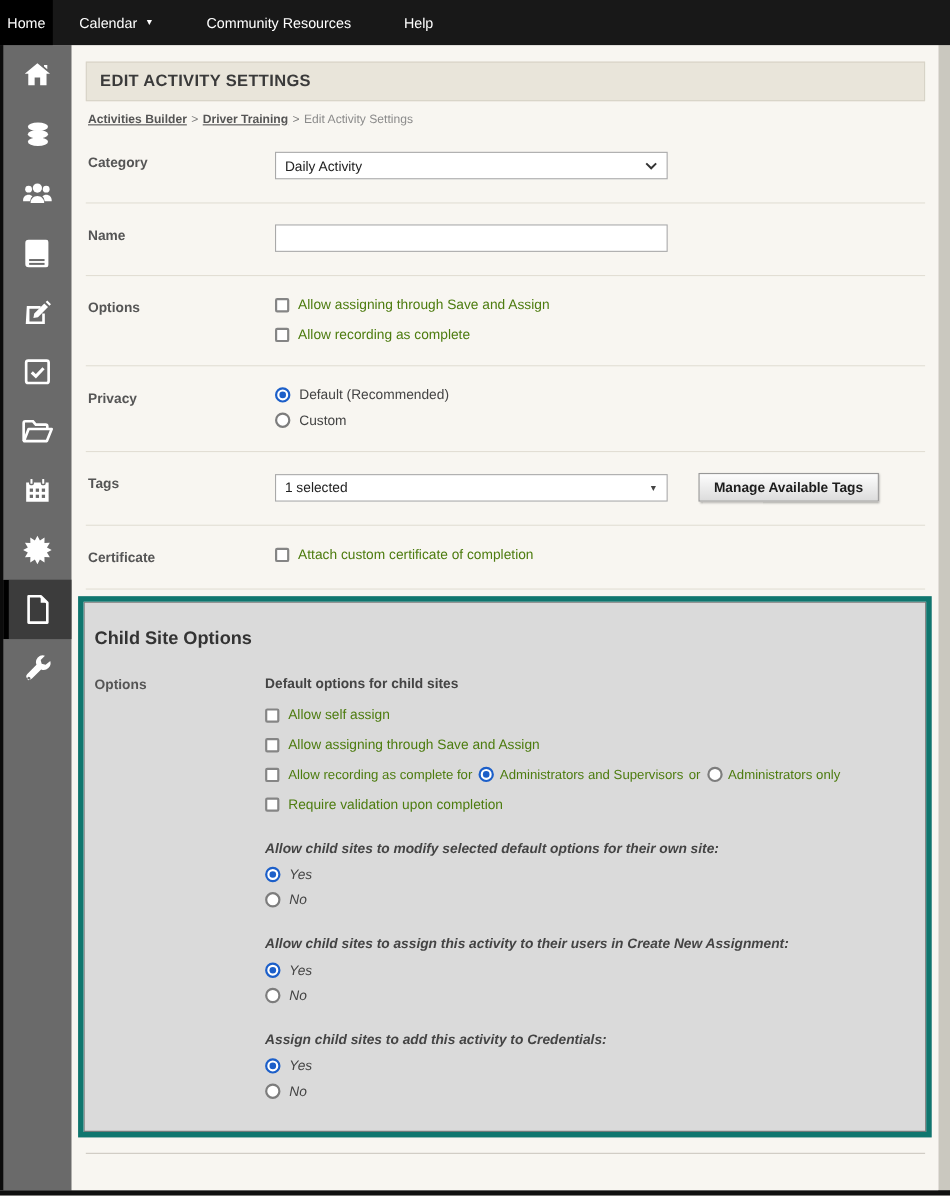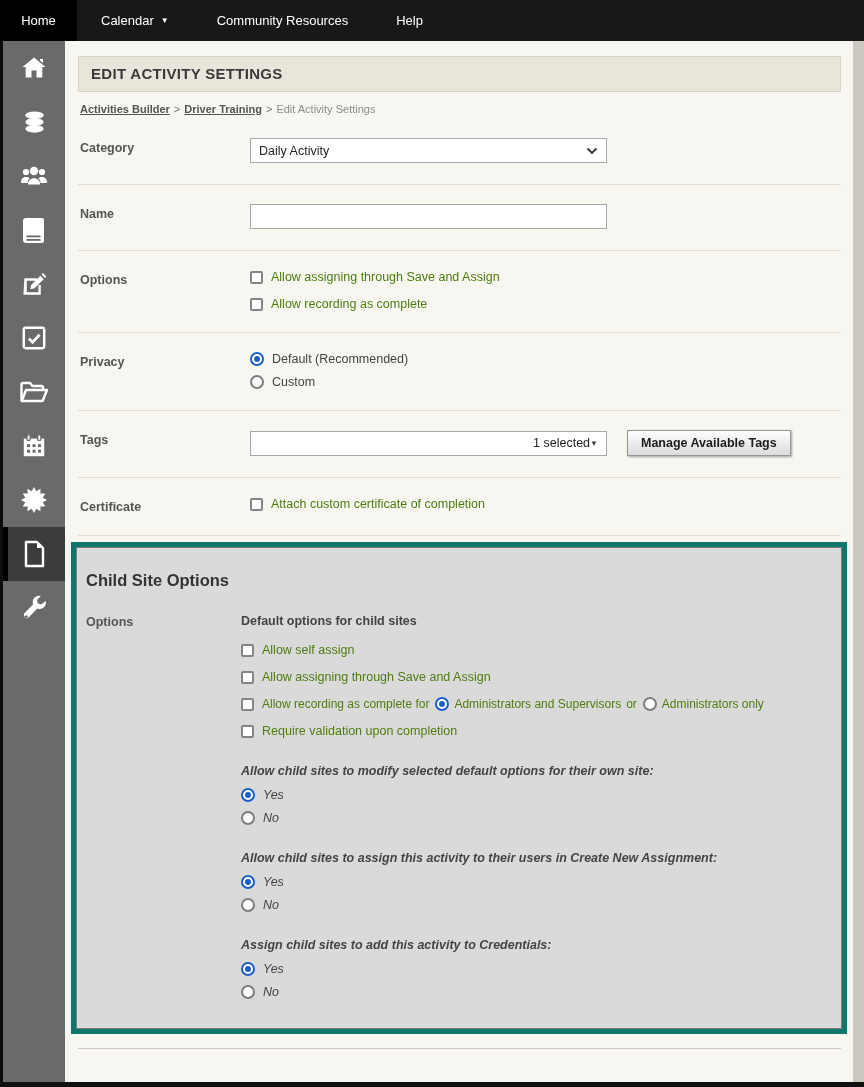--- a/index.html
+++ b/index.html
@@ -3,21 +3,21 @@
 <meta charset="utf-8">
 <style>
   * { margin:0; padding:0; box-sizing:border-box; }
   html,body { width:864px; height:1087px; }
   body { font-family:"Liberation Sans", sans-serif; background:#f8f6f1; }
   .app { position:relative; width:864px; height:1087px; overflow:hidden; background:#f8f6f1; }
 
   
   .topnav { position:absolute; top:0; left:0; width:864px; height:41px; background:#181818; display:flex; align-items:stretch; z-index:5; }
   .topnav .nav-item { display:flex; align-items:center; padding:0 24px; color:#fff; font-size:13px; cursor:pointer; }
-  .topnav .nav-item.home { background:#000; width:77px; justify-content:center; padding:0; }
+  .topnav .nav-item.home { background:#000; width:48px; justify-content:center; padding:0; }
   .topnav .caret { font-size:8px; margin-left:7px; color:#fff; }
 
   
   .sidebar { position:absolute; top:41px; left:0; bottom:5px; width:65px; background:#6a6a6a; border-left:3px solid #0c0c0c; z-index:4; }
   .side-item { position:relative; height:54px; display:flex; align-items:center; justify-content:center; cursor:pointer; }
   .side-item.active { background:#3c3c3c; box-shadow:inset 5px 0 0 #000; }
   .side-item svg { display:block; }
 
   
   .right-strip { position:absolute; top:41px; right:0; bottom:5px; width:11px; background:#cac8bf; }
@@ -33,36 +33,36 @@
   .breadcrumb a { color:#555; font-weight:bold; text-decoration:underline; cursor:pointer; }
   .breadcrumb .sep { margin:0 4px; color:#777; }
 
   .row { display:flex; padding:19px 2px 21px; border-bottom:1px solid #e2ded4; }
   .row:last-of-type { border-bottom:none; }
   .row .lbl { width:170px; flex:none; font-size:12.5px; font-weight:bold; color:#555; padding-top:3px; }
   .row .field { flex:1; }
 
   .sel, .txt, .dd { width:357px; height:25px; background:#fff; border:1px solid #a9a9a9; display:flex; align-items:center; padding:0 8px; font-size:12.5px; color:#222; }
   .sel { justify-content:space-between; cursor:pointer; }
-  .dd  { justify-content:flex-end; cursor:pointer; }
+  .dd  { justify-content:space-between; cursor:pointer; }
   .dd .arr { font-size:8px; color:#444; }
   .txt { cursor:text; }
 
   .cbrow { display:flex; align-items:center; margin-bottom:13px; font-size:12.5px; color:#4d7c0f; white-space:nowrap; }
   .cbrow:last-child { margin-bottom:0; }
   .cb { width:13px; height:13px; flex:none; border:2px solid #858585; border-radius:2px; background:#fff; margin-right:8px; cursor:pointer; }
 
   .radio { width:14px; height:14px; flex:none; border-radius:50%; border:2px solid #7d7d7d; background:#fff; position:relative; margin-right:8px; cursor:pointer; }
   .radio.on { border-color:#1c5fc9; }
   .radio.on::after { content:""; position:absolute; inset:2px; border-radius:50%; background:#1c5fc9; }
   .radrow { display:flex; align-items:center; margin-bottom:9px; font-size:12.5px; color:#444; }
   .radrow:last-child { margin-bottom:0; }
 
   .tags-line { display:flex; align-items:center; }
-  .btn-gray { margin-left:20px; padding:5px 13px; font-size:12.5px; font-weight:bold; color:#1d1d1d; background:linear-gradient(#fdfdfd,#dcdcdc); border:1px solid #979797; border-radius:0; box-shadow:1px 1px 2px rgba(0,0,0,.35); cursor:pointer; font-family:inherit; }
+  .btn-gray { margin-left:28px; padding:5px 13px; font-size:12.5px; font-weight:bold; color:#1d1d1d; background:linear-gradient(#fdfdfd,#dcdcdc); border:1px solid #979797; border-radius:0; box-shadow:1px 1px 2px rgba(0,0,0,.35); cursor:pointer; font-family:inherit; }
 
   
   .child-box { margin:6px -6px 0 -7px; border:5px solid #0f766e; box-shadow:inset 0 0 0 1px #7c7c7c; background:#dadada; padding:24px 18px 30px 10px; }
   .child-box h2 { font-size:16.5px; font-weight:bold; color:#333; margin-bottom:24px; }
   .child-row { display:flex; }
   .child-row .lbl { width:155px; flex:none; font-size:12.5px; font-weight:bold; color:#555; padding-top:1px; }
   .child-row .field { flex:1; }
   .subhead { font-size:12.5px; font-weight:bold; color:#444; margin-bottom:15px; }
   .inline-rad { white-space:nowrap; font-size:12px; }
   .inline-rad .radio { margin:0 5px 0 6px; }

